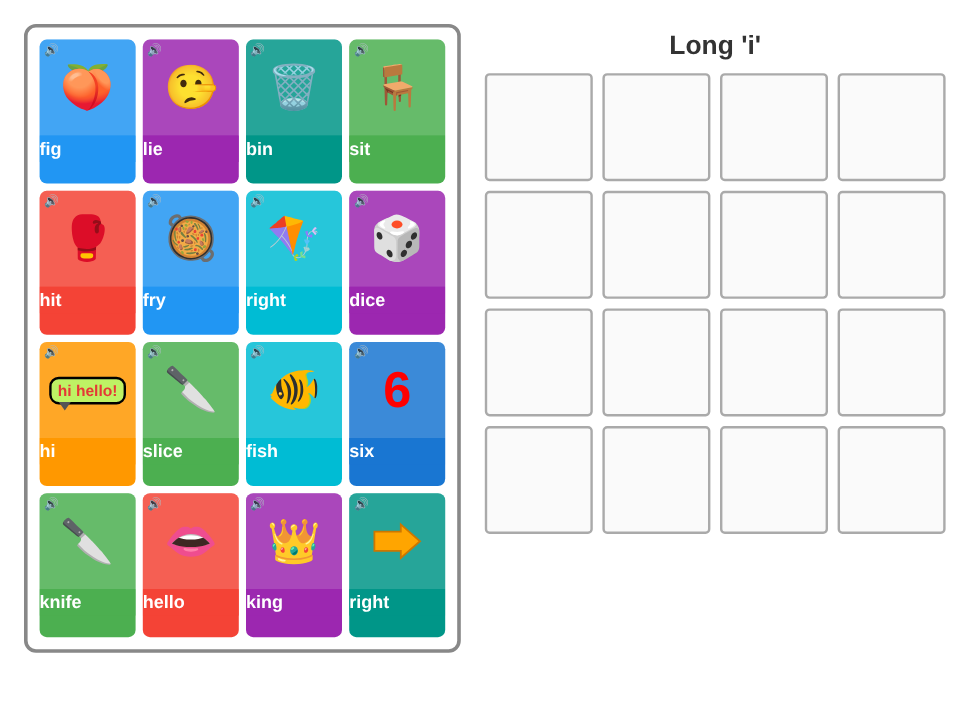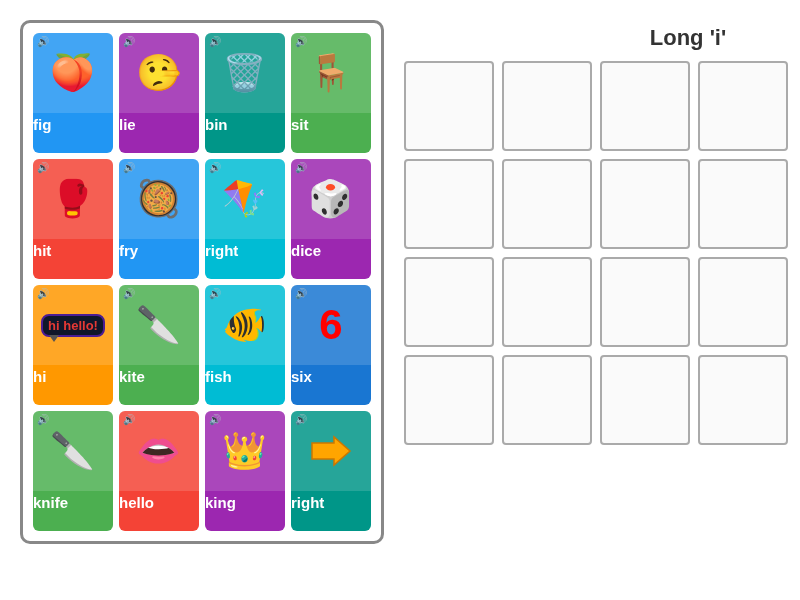--- a/index.html
+++ b/index.html
@@ -93,21 +93,21 @@
       display: flex;
       flex-direction: column;
       flex: 1;
       gap: 0;
       padding-top: 5px;
     }
 
     .sort-headers {
       display: flex;
       flex-direction: row;
-      justify-content: flex-end;
+      justify-content: center;
       margin-bottom: 10px;
       padding: 0 10px;
     }
 
     .sort-header {
       font-size: 22px;
       font-weight: bold;
       color: #333;
       text-align: center;
       width: 180px;
@@ -146,22 +146,22 @@
     .img-hi     { font-size: 22px; }
     .img-slice  { font-size: 28px; }
     .img-fish   { font-size: 28px; }
     .img-six    { font-size: 34px; color: red; font-weight: 900; }
     .img-knife  { font-size: 28px; }
     .img-chin   { font-size: 28px; }
     .img-king   { font-size: 28px; }
     .img-right  { font-size: 28px; color: #ffa500; }
 
     .hi-bubble {
-      background: #0f172a;
-      border: 2px solid #4c1d95;
+      background: #bef264;
+      border: 2px solid #000000;
       border-radius: 8px;
       padding: 2px 5px;
       font-size: 13px;
       font-weight: bold;
       color: #e53935;
       position: relative;
     }
     .hi-bubble::after {
       content: '';
       position: absolute;
@@ -233,21 +233,21 @@
       <span class="speaker-icon">🔊</span>
       <div class="card-image img-hi">
         <span class="hi-bubble">hi hello!</span>
       </div>
       <div class="card-label">hi</div>
     </div>
 
     <div class="word-card bg-green">
       <span class="speaker-icon">🔊</span>
       <div class="card-image img-slice">🔪</div>
-      <div class="card-label">kite</div>
+      <div class="card-label">slice</div>
     </div>
 
     <div class="word-card bg-cyan">
       <span class="speaker-icon">🔊</span>
       <div class="card-image img-fish">🐠</div>
       <div class="card-label">fish</div>
     </div>
 
     <div class="word-card bg-blue2">
       <span class="speaker-icon">🔊</span>

